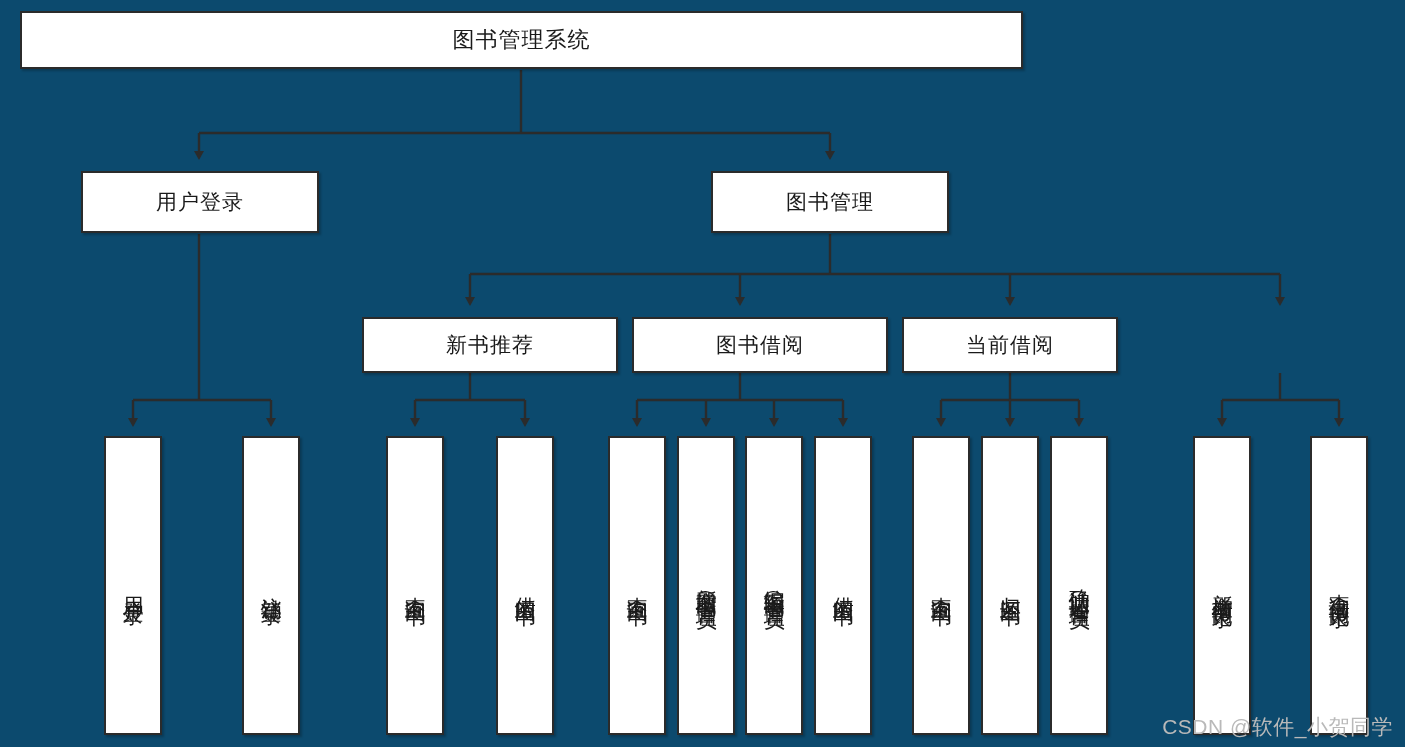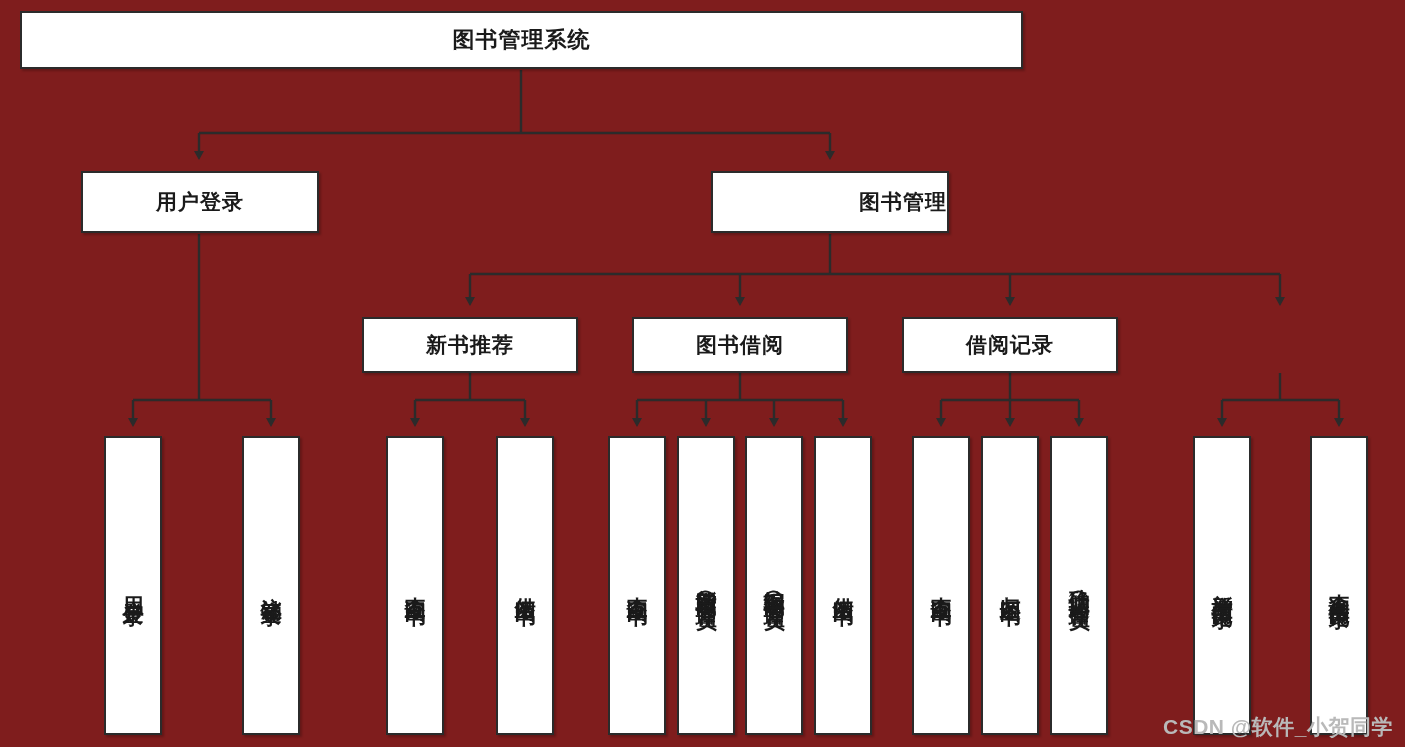--- a/index.html
+++ b/index.html
@@ -8,23 +8,22 @@
     padding: 0;
     background: #ffffff;
   }
   body {
     font-family: "Liberation Sans", "DejaVu Sans", sans-serif;
   }
   #diagram-root {
     position: relative;
     width: 1405px;
     height: 747px;
-    background: #7f1d1d;
+    background: #0c4a6e;
     overflow: hidden;
-    font-weight: bold;
   }
   #diagram-svg {
     position: absolute;
     left: 0;
     top: 0;
     width: 1405px;
     height: 747px;
   }
   
   .node {
@@ -123,32 +122,32 @@
     </g>
   </svg>
 
   <div class="node root" style="left:20px; top:11px; width:1003px; height:58px;">
     <span class="node-label">图书管理系统</span>
   </div>
 
   <div class="node" style="left:81px; top:171px; width:238px; height:62px;">
     <span class="node-label">用户登录</span>
   </div>
-  <div class="node" style="left:711px; top:171px; width:238px; height:62px;justify-content:flex-end;">
+  <div class="node" style="left:711px; top:171px; width:238px; height:62px;">
     <span class="node-label">图书管理</span>
   </div>
 
-  <div class="node" style="left:362px; top:317px; width:216px; height:56px;">
+  <div class="node" style="left:362px; top:317px; width:256px; height:56px;">
     <span class="node-label">新书推荐</span>
   </div>
-  <div class="node" style="left:632px; top:317px; width:216px; height:56px;">
+  <div class="node" style="left:632px; top:317px; width:256px; height:56px;">
     <span class="node-label">图书借阅</span>
   </div>
   <div class="node" style="left:902px; top:317px; width:216px; height:56px;">
-    <span class="node-label">借阅记录</span>
+    <span class="node-label">当前借阅</span>
   </div>
 
   <div class="node vertical" style="left:104px; top:436px; width:58px; height:299px;">
     <span class="node-label">用户登录</span>
   </div>
   <div class="node vertical" style="left:242px; top:436px; width:58px; height:299px;">
     <span class="node-label">注销登录</span>
   </div>
 
   <div class="node vertical" style="left:386px; top:436px; width:58px; height:299px;">

